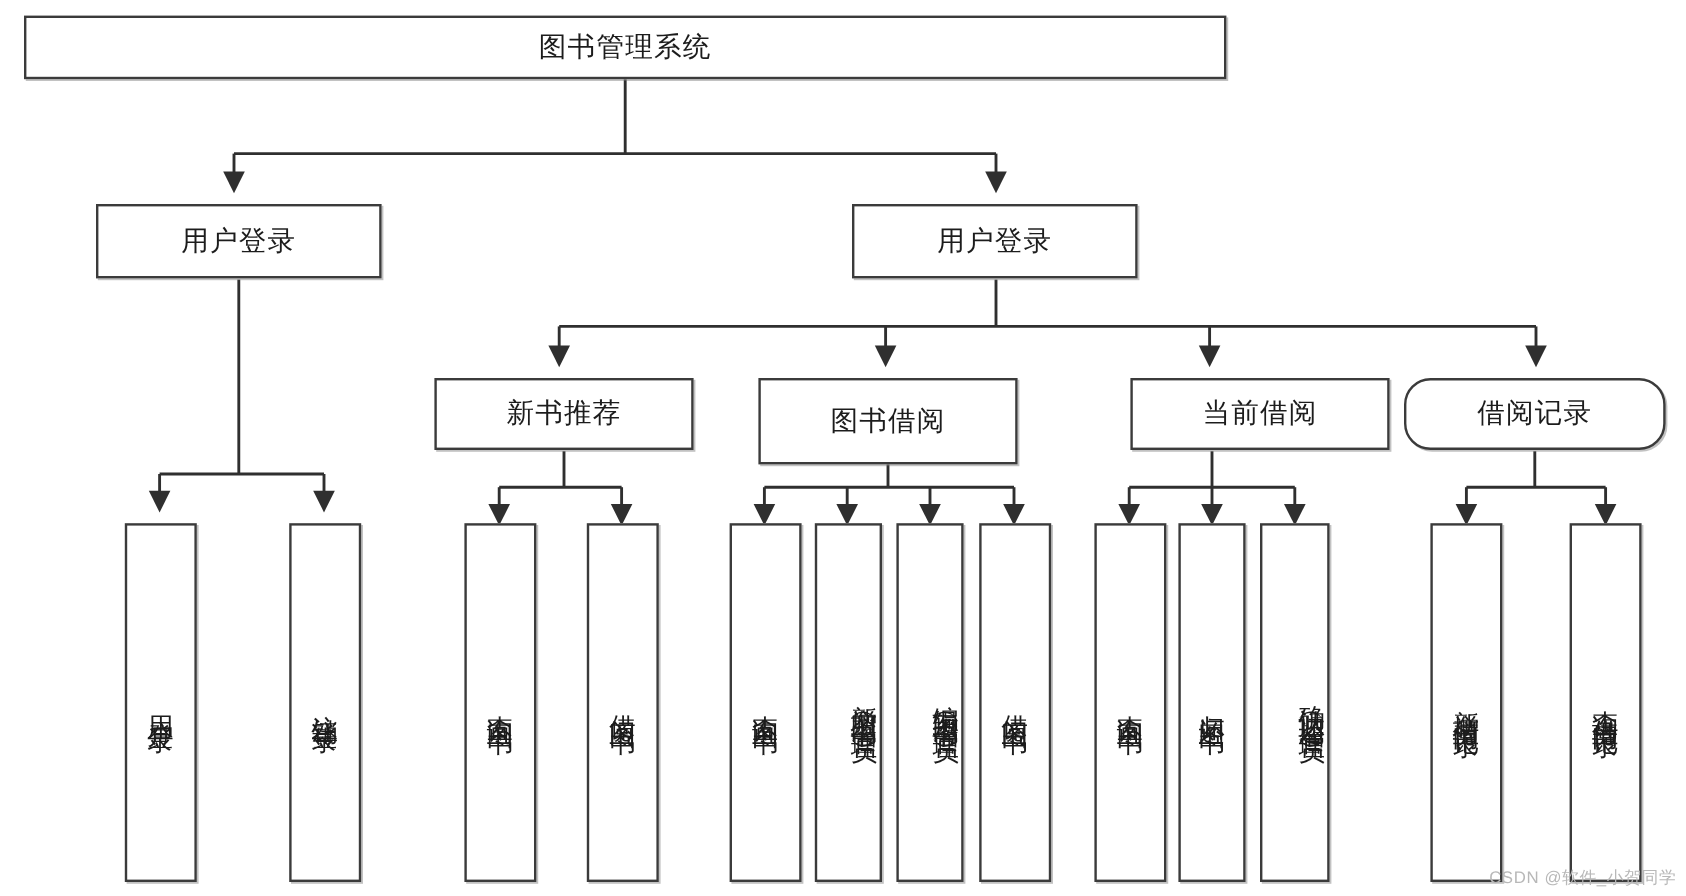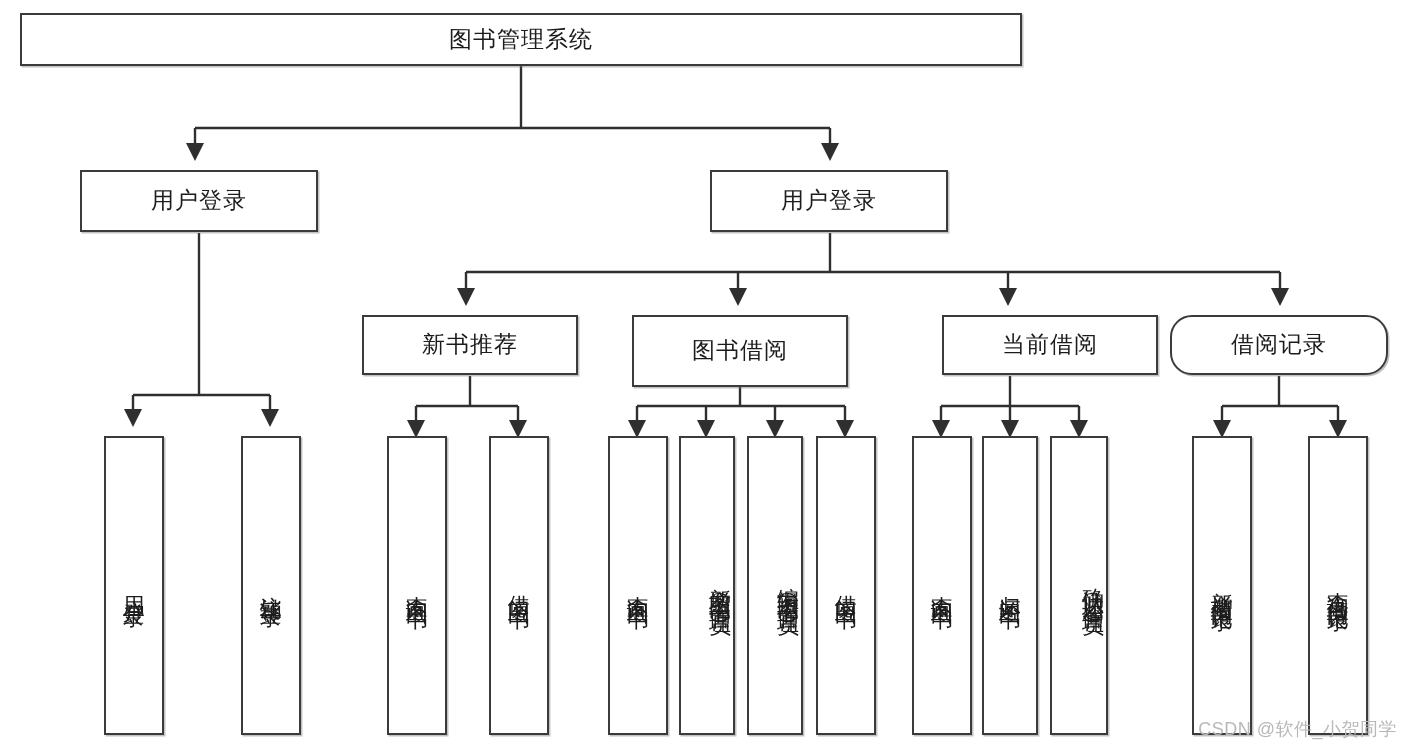--- a/index.html
+++ b/index.html
@@ -74,21 +74,21 @@
   .node.vertical.top-text {
     display: flex;
     align-items: flex-start;
     justify-content: center;
     padding-top: 5px;
   }
   #watermark {
     position: absolute;
     right: 8px;
     bottom: 6px;
-    font-size: 18px;
+    font-size: 14px;
     color: #b8b8b8;
     letter-spacing: 0.5px;
     white-space: nowrap;
   }
 </style>
 </head>
 <body>
 
 <div id="canvas">
 

